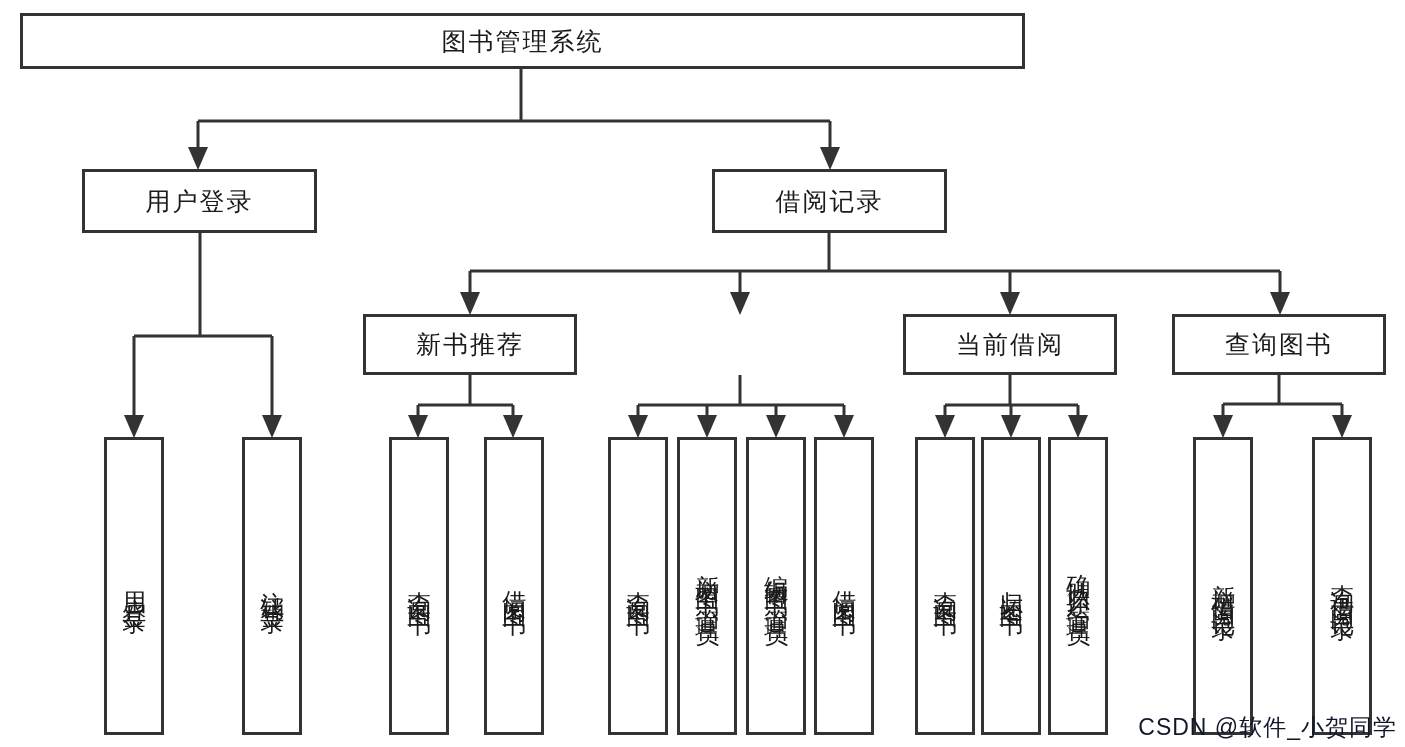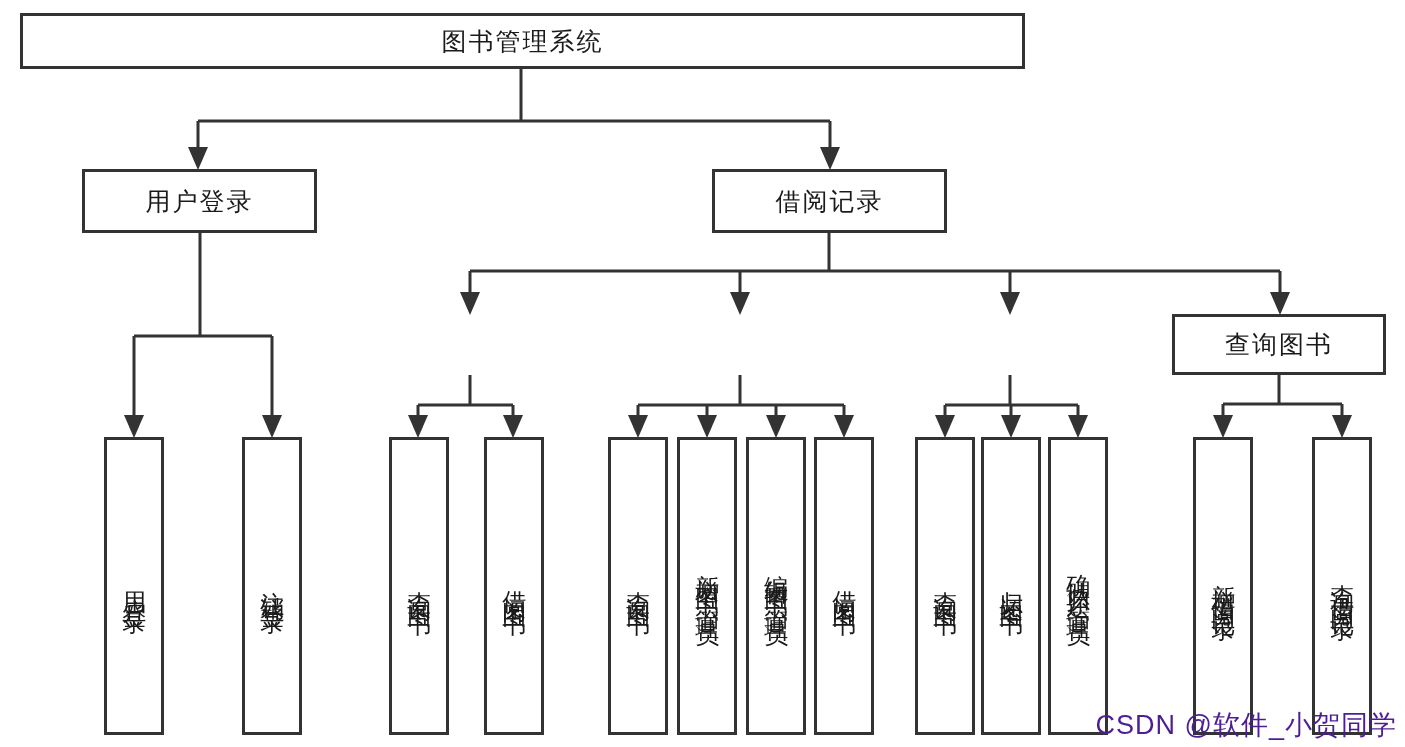--- a/index.html
+++ b/index.html
@@ -39,22 +39,22 @@
     white-space: nowrap;
     font-size: 24px;
     line-height: 1.1;
     letter-spacing: 7px;
     color: #1a1a1a;
   }
   .watermark {
     position: absolute;
     right: 8px;
     bottom: 4px;
-    font-size: 27px;
-    color: #4c1d95;
+    font-size: 23px;
+    color: #0f172a;
     letter-spacing: 1px;
     z-index: 5;
     white-space: nowrap;
   }
 </style>
 </head>
 <body>
 
 <div class="canvas">
 
@@ -95,20 +95,26 @@
     <span>图书管理系统</span>
   </div>
 
   <div class="box hbox lvl2" style="left:82px">
     <span>用户登录</span>
   </div>
   <div class="box hbox lvl2" style="left:712px">
     <span>借阅记录</span>
   </div>
 
+  <div class="box hbox lvl3" style="left:363px">
+    <span>新书推荐</span>
+  </div>
+  <div class="box hbox lvl3" style="left:903px">
+    <span>当前借阅</span>
+  </div>
   <div class="box hbox lvl3" style="left:1172px">
     <span>查询图书</span>
   </div>
 
   <div class="box leaf" style="left:104px">
     <span class="vtext">用户登录</span>
   </div>
   <div class="box leaf" style="left:242px">
     <span class="vtext">注销登录</span>
   </div>

